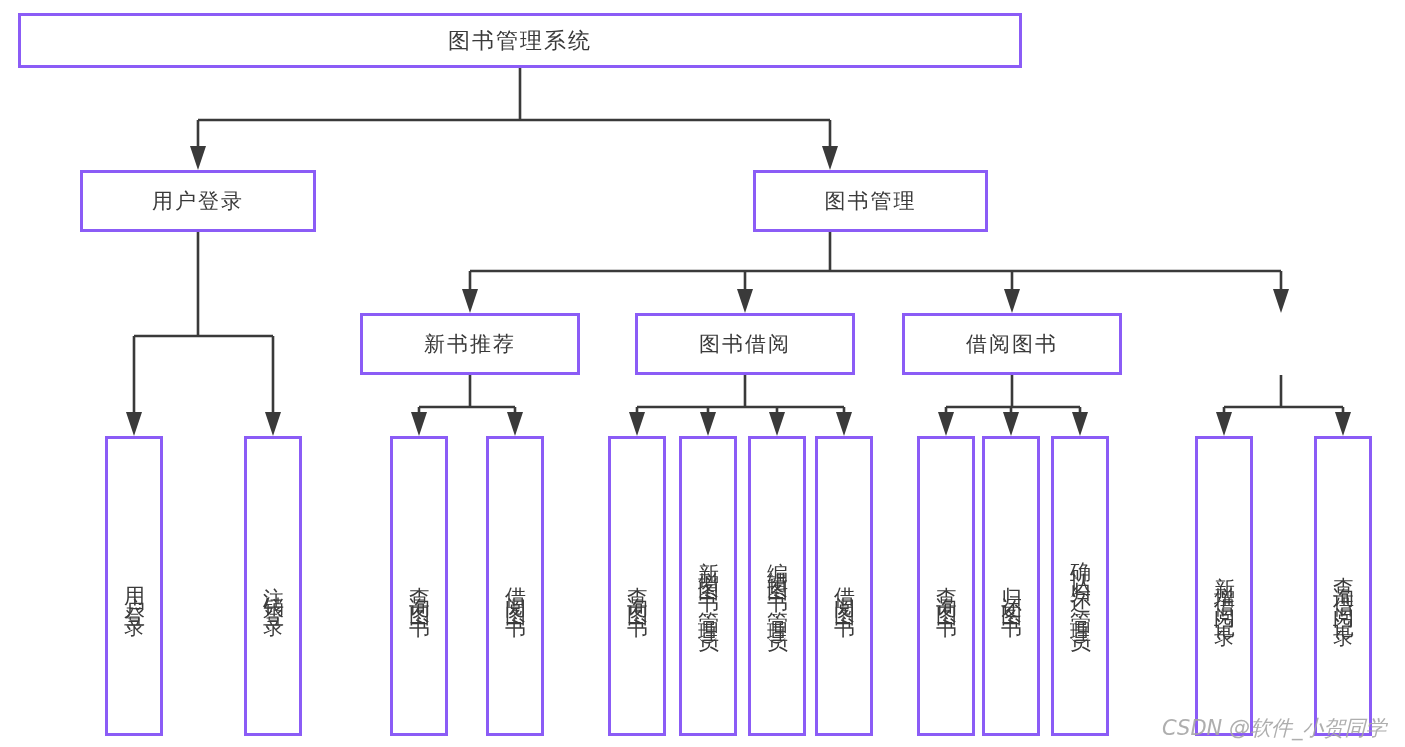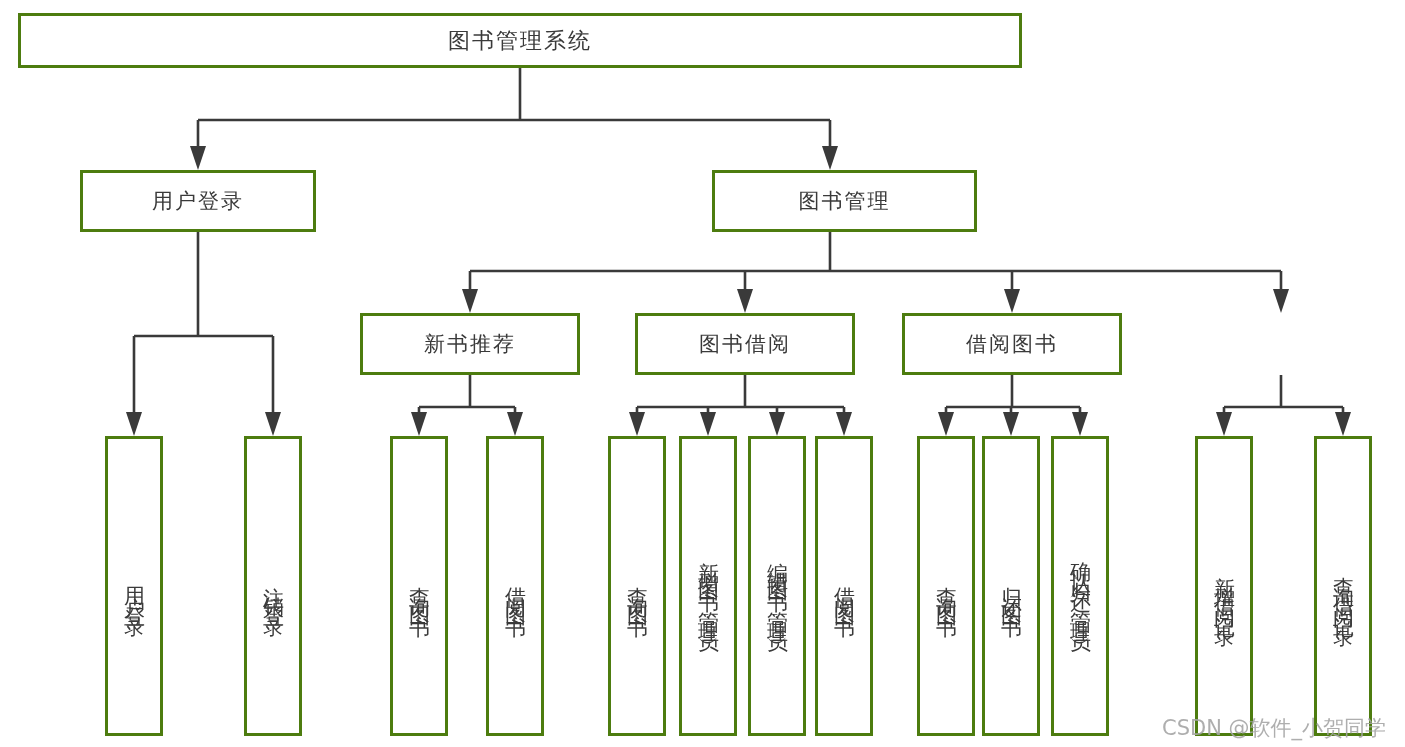--- a/index.html
+++ b/index.html
@@ -12,21 +12,21 @@
     background: #ffffff;
     overflow: hidden;
   }
   .wires {
     position: absolute;
     left: 0; top: 0;
     width: 1405px; height: 747px;
   }
   .node {
     position: absolute;
-    border: 3px solid #4d7c0f;
+    border: 3px solid #8b5cf6;
     background: #ffffff;
     display: flex;
     align-items: center;
     justify-content: center;
     color: #3a3a3a;
   }
   .h-node { font-size: 21px; letter-spacing: 2px; }
   .root-node { font-size: 22px; }
   .v-node {
     writing-mode: vertical-rl;
@@ -36,20 +36,21 @@
     padding-top: 8px;
   }
   .watermark {
     position: absolute;
     left: 1162px;
     top: 714px;
     font-size: 21px;
     color: rgba(165,165,165,0.9);
     white-space: nowrap;
     z-index: 5;
+    font-style: italic;
   }
 </style>
 </head>
 <body>
 
 <div class="canvas">
 
   <svg class="wires" viewBox="0 0 1405 747" xmlns="http://www.w3.org/2000/svg" fill="none" stroke="#3a3a3a" stroke-width="2.6">
 
     <g>
@@ -100,21 +101,21 @@
     </g>
   </svg>
 
   <div class="node h-node root-node" style="left:18px; top:13px; width:1004px; height:55px;">
     <span>图书管理系统</span>
   </div>
 
   <div class="node h-node" style="left:80px; top:170px; width:236px; height:62px;">
     <span>用户登录</span>
   </div>
-  <div class="node h-node" style="left:712px; top:170px; width:265px; height:62px;">
+  <div class="node h-node" style="left:753px; top:170px; width:235px; height:62px;">
     <span>图书管理</span>
   </div>
 
   <div class="node h-node" style="left:635px; top:313px; width:220px; height:62px;">
     <span>图书借阅</span>
   </div>
   <div class="node h-node" style="left:360px; top:313px; width:220px; height:62px;">
     <span>新书推荐</span>
   </div>
   <div class="node h-node" style="left:902px; top:313px; width:220px; height:62px;">

